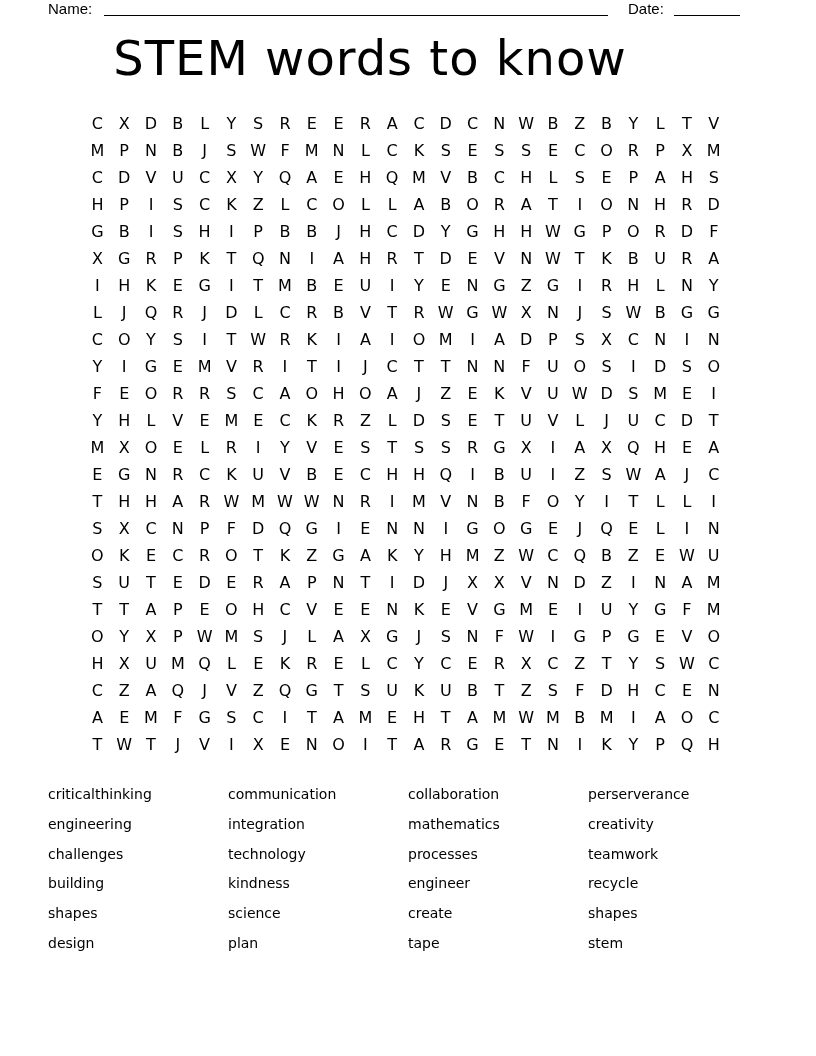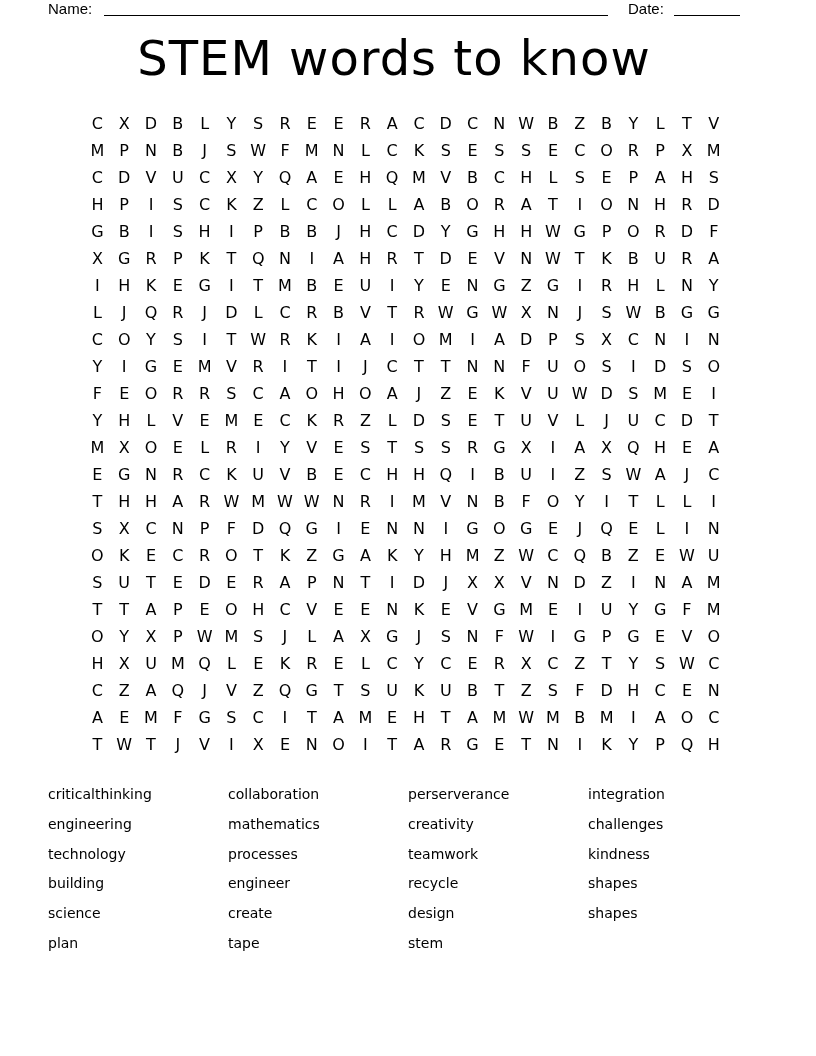--- a/index.html
+++ b/index.html
@@ -2,21 +2,21 @@
 <html><head>
   <meta charset="utf-8">
   <style>
     html, body { margin: 0; padding: 0; background: #ffffff; }
     body { width: 816px; height: 1056px; position: relative; overflow: hidden; color: #000; }
     .header { position: absolute; top: 0; left: 48px; width: 700px; height: 20px; font-family: "Liberation Sans", sans-serif; font-size: 15px; }
     .name-label { position: absolute; left: 0; top: 0; }
     .name-line { position: absolute; left: 56px; top: 15px; width: 504px; border-bottom: 1px solid #000; }
     .date-label { position: absolute; left: 580px; top: 0; }
     .date-line { position: absolute; left: 626px; top: 15px; width: 66px; border-bottom: 1px solid #000; }
-    .title { position: absolute; top: 30px; left: 0; width: 740px; text-align: center; font-family: "DejaVu Sans", sans-serif; font-size: 48px; letter-spacing: 1px; margin-left: 24px; }
+    .title { position: absolute; top: 30px; left: 0; width: 740px; text-align: center; font-family: "DejaVu Sans", sans-serif; font-size: 48px; letter-spacing: 1px; }
     .grid { position: absolute; top: 114px; left: 84px; display: grid; grid-template-columns: repeat(24, 26.8px); grid-auto-rows: 27px; }
     .cell { font-family: "DejaVu Sans", sans-serif; font-size: 16px; text-align: center; line-height: 20px; }
     .words { position: absolute; top: 780px; left: 48px; display: grid; grid-template-columns: 180px 180px 180px 180px; grid-auto-rows: 29.8px; }
     .word { font-family: "DejaVu Sans", sans-serif; font-size: 14px; line-height: 28px; white-space: nowrap; }
   </style>
 </head>
 <body>
 
 <div class="header">
   <span class="name-label">Name:</span>
@@ -601,35 +601,36 @@
     <span class="cell">I</span>
     <span class="cell">K</span>
     <span class="cell">Y</span>
     <span class="cell">P</span>
     <span class="cell">Q</span>
     <span class="cell">H</span>
   </div>
 
 <div class="words" id="word-list">
     <span class="word">criticalthinking</span>
+    <span class="word">communication</span>
     <span class="word">collaboration</span>
     <span class="word">perserverance</span>
+    <span class="word">engineering</span>
     <span class="word">integration</span>
-    <span class="word">engineering</span>
     <span class="word">mathematics</span>
     <span class="word">creativity</span>
     <span class="word">challenges</span>
     <span class="word">technology</span>
     <span class="word">processes</span>
     <span class="word">teamwork</span>
+    <span class="word">building</span>
     <span class="word">kindness</span>
-    <span class="word">building</span>
     <span class="word">engineer</span>
     <span class="word">recycle</span>
     <span class="word">shapes</span>
     <span class="word">science</span>
     <span class="word">create</span>
+    <span class="word">shapes</span>
     <span class="word">design</span>
-    <span class="word">shapes</span>
     <span class="word">plan</span>
     <span class="word">tape</span>
     <span class="word">stem</span>
   </div>
 
 </body></html>

